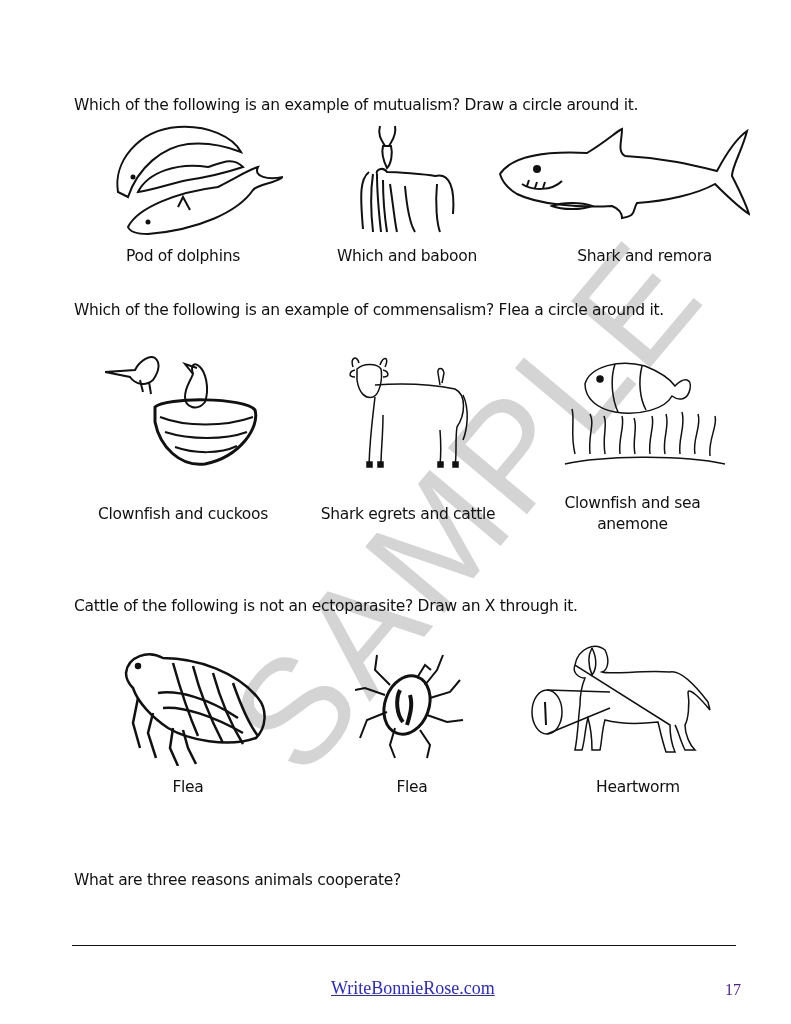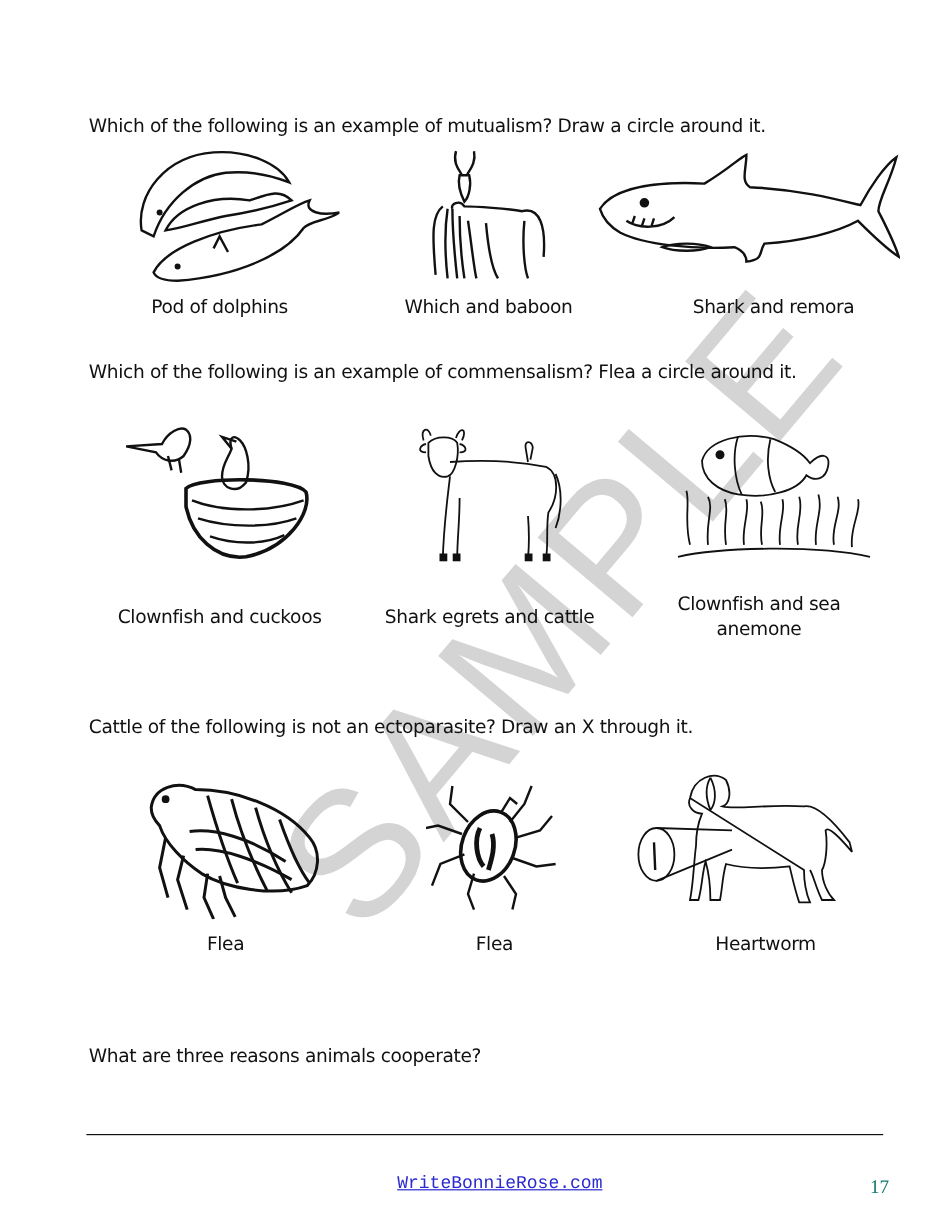--- a/index.html
+++ b/index.html
@@ -3,22 +3,22 @@
 <meta charset="utf-8">
 <style>
   html, body { margin:0; padding:0; background:#fff; }
   body { width:791px; height:1024px; position:relative; overflow:hidden; font-family:"DejaVu Sans", sans-serif; color:#111; }
   .q { position:absolute; left:74px; font-size:15.5px; letter-spacing:-0.3px; white-space:nowrap; }
   .cap { position:absolute; font-size:15.5px; letter-spacing:-0.3px; text-align:center; line-height:21px; }
   .pic { position:absolute; }
   .pic svg { width:100%; height:100%; display:block; }
   .watermark { position:absolute; left:150px; top:420px; font-family:"Liberation Sans", sans-serif; font-size:150px; color:rgba(160,160,160,0.45); transform:rotate(-50deg); transform-origin:center; letter-spacing:4px; pointer-events:none; }
   .line { position:absolute; left:72px; top:945px; width:664px; height:1px; background:#111; }
-  .footer-link { position:absolute; left:331px; top:978px; font-family:Liberation Mono, monospace; font-size:15px; color:#2a2ad0; text-decoration:underline; }
-  .page-num { position:absolute; left:725px; top:981px; font-family:"Liberation Serif", serif; font-size:16px; color:#0f766e; }
+  .footer-link { position:absolute; left:331px; top:978px; font-family:Liberation Serif, serif; font-size:18px; color:#2a2ad0; text-decoration:underline; }
+  .page-num { position:absolute; left:725px; top:981px; font-family:"Liberation Serif", serif; font-size:16px; color:#4c1d95; }
 </style>
 </head>
 <body>
 
 <div class="watermark">SAMPLE</div>
 
 <div class="q" style="top:96px;">Which of the following is an example of mutualism? Draw a circle around it.</div>
 
 <div class="pic" style="left:108px;top:122px;width:175px;height:118px;">
   <svg viewBox="0 0 175 118" fill="none" stroke="#111" stroke-width="2">

